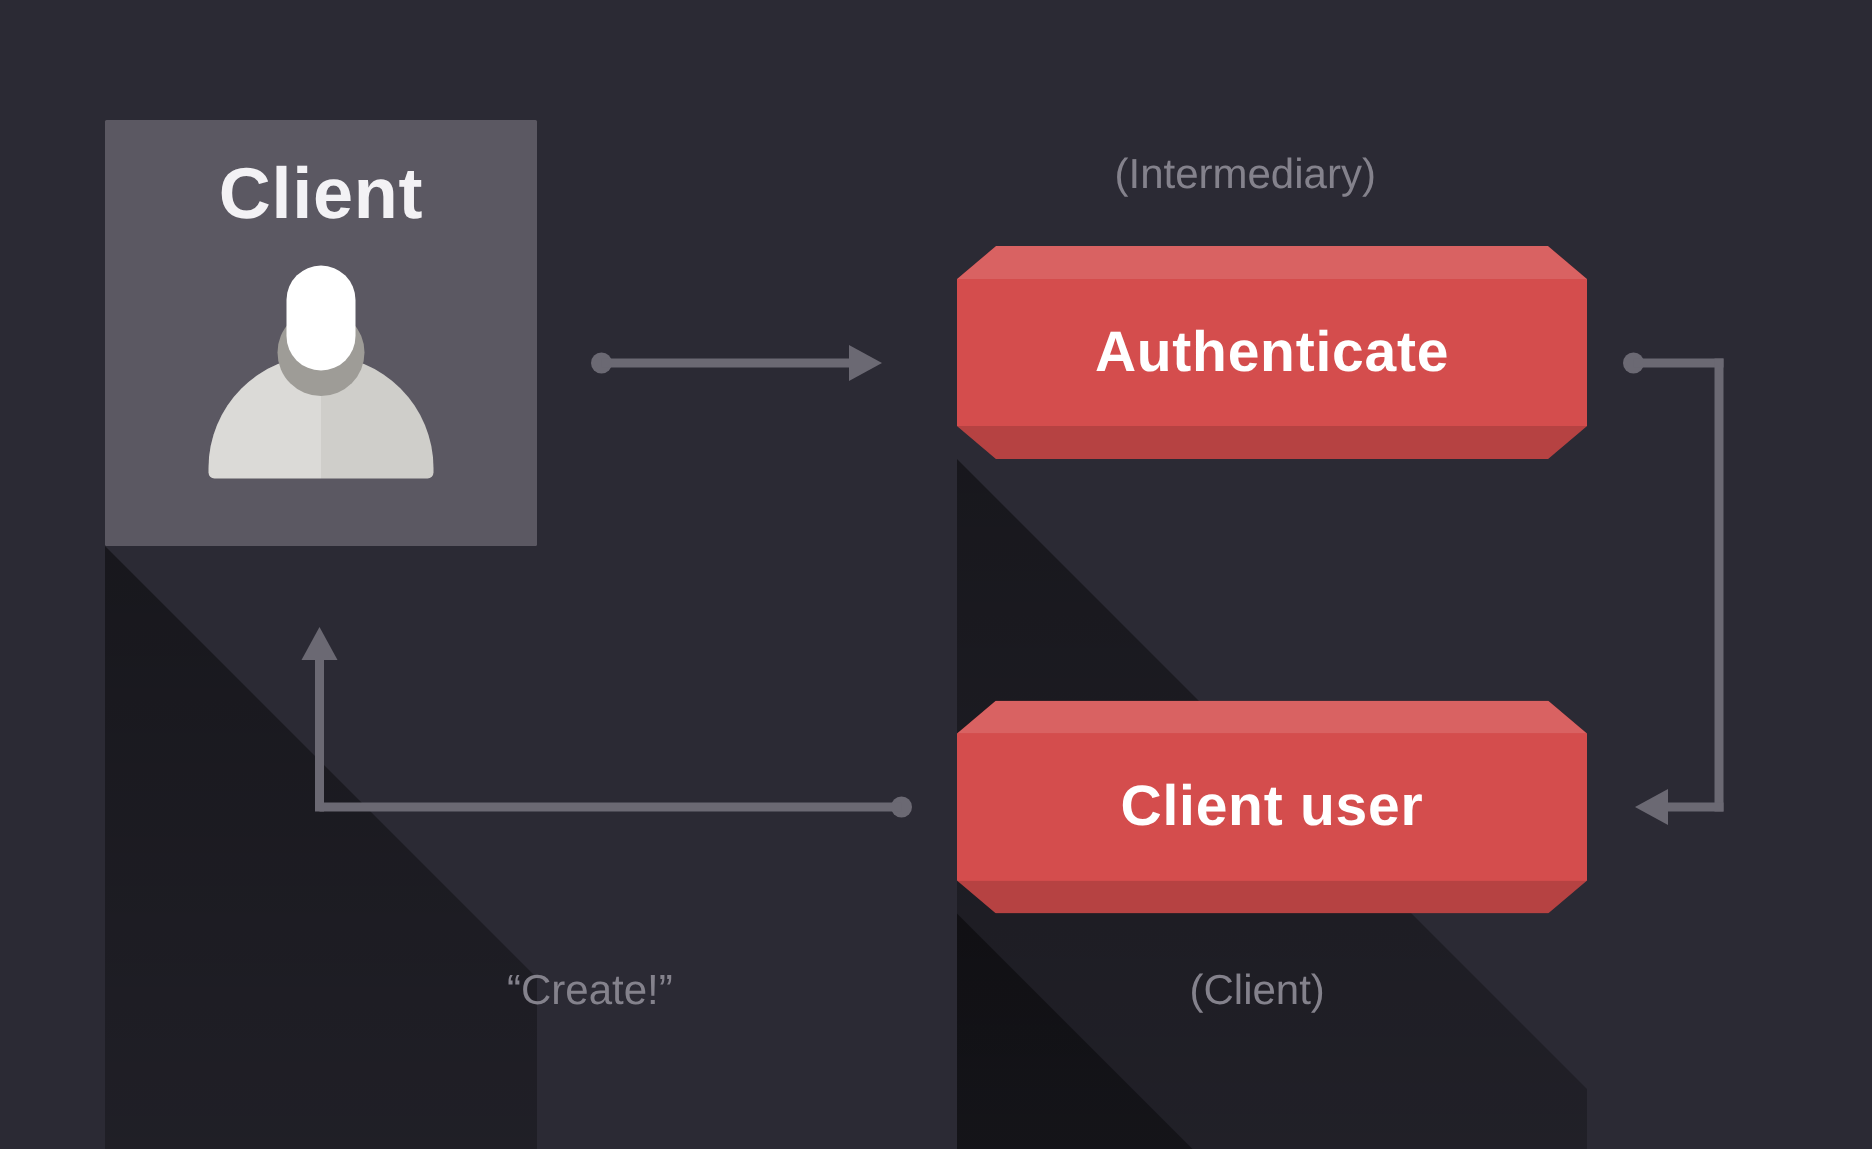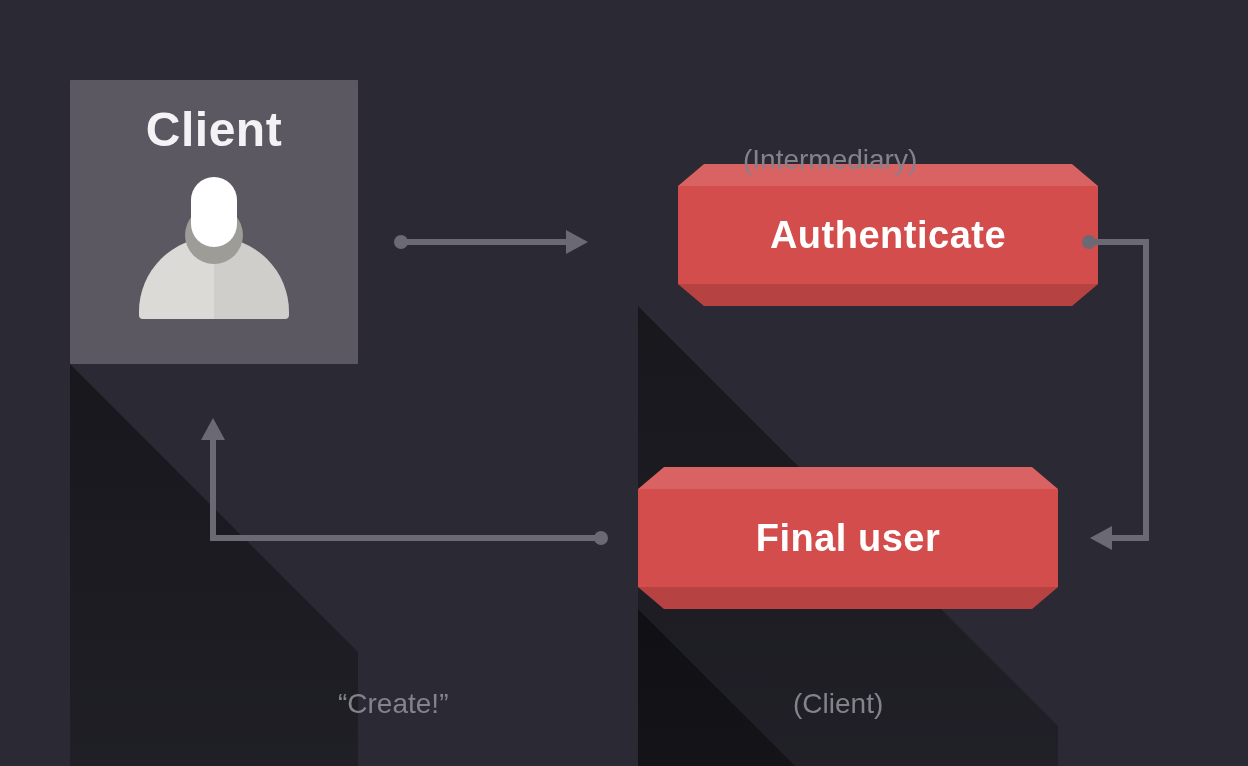--- a/index.html
+++ b/index.html
@@ -56,24 +56,24 @@
   }
   .pill .cyl::after{
     content:"";position:absolute;left:0;right:0;bottom:0;height:22px;
     background:rgba(0,0,0,.14);
     clip-path:polygon(0 0,100% 0,calc(100% - 26px) 100%,26px 100%);
   }
   .pill .label{
     position:absolute;inset:0;display:flex;align-items:center;justify-content:center;
     font-size:38px;font-weight:700;color:#fff;letter-spacing:.5px;
   }
-  .pill-1{top:164px;margin-left:40px;}
+  .pill-1{top:164px;}
   .pill-2{top:467px;}
   .caption{
-    position:absolute;color:#84828c;font-size:28px;font-weight:500;margin-top:44px;
+    position:absolute;color:#84828c;font-size:28px;font-weight:500;
   }
   .cap-intermediary{left:743px;top:100px;}
   .cap-final{left:793px;top:644px;}
   .cap-success{left:338px;top:644px;}
   .connector{position:absolute;pointer-events:none;}
   .line{position:absolute;background:#6b6973;}
   .dot{position:absolute;width:14px;height:14px;border-radius:50%;background:#6b6973;}
   .arrow{position:absolute;width:0;height:0;}
   .arrow.right{border-top:12px solid transparent;border-bottom:12px solid transparent;border-left:22px solid #6b6973;}
   .arrow.left {border-top:12px solid transparent;border-bottom:12px solid transparent;border-right:22px solid #6b6973;}
@@ -95,21 +95,21 @@
   </div>
 </div>
 
 <div class="pill pill-1">
   <div class="cyl"></div>
   <div class="label">Authenticate</div>
 </div>
 
 <div class="pill pill-2">
   <div class="cyl"></div>
-  <div class="label">Final user</div>
+  <div class="label">Client user</div>
 </div>
 
 <div class="caption cap-intermediary">(Intermediary)</div>
 <div class="caption cap-final">(Client)</div>
 <div class="caption cap-success">“Create!”</div>
 
 <div class="connector">
   <div class="dot" style="left:394px;top:235px;"></div>
   <div class="line" style="left:401px;top:239px;width:170px;height:6px;"></div>
   <div class="arrow right" style="left:566px;top:230px;"></div>

